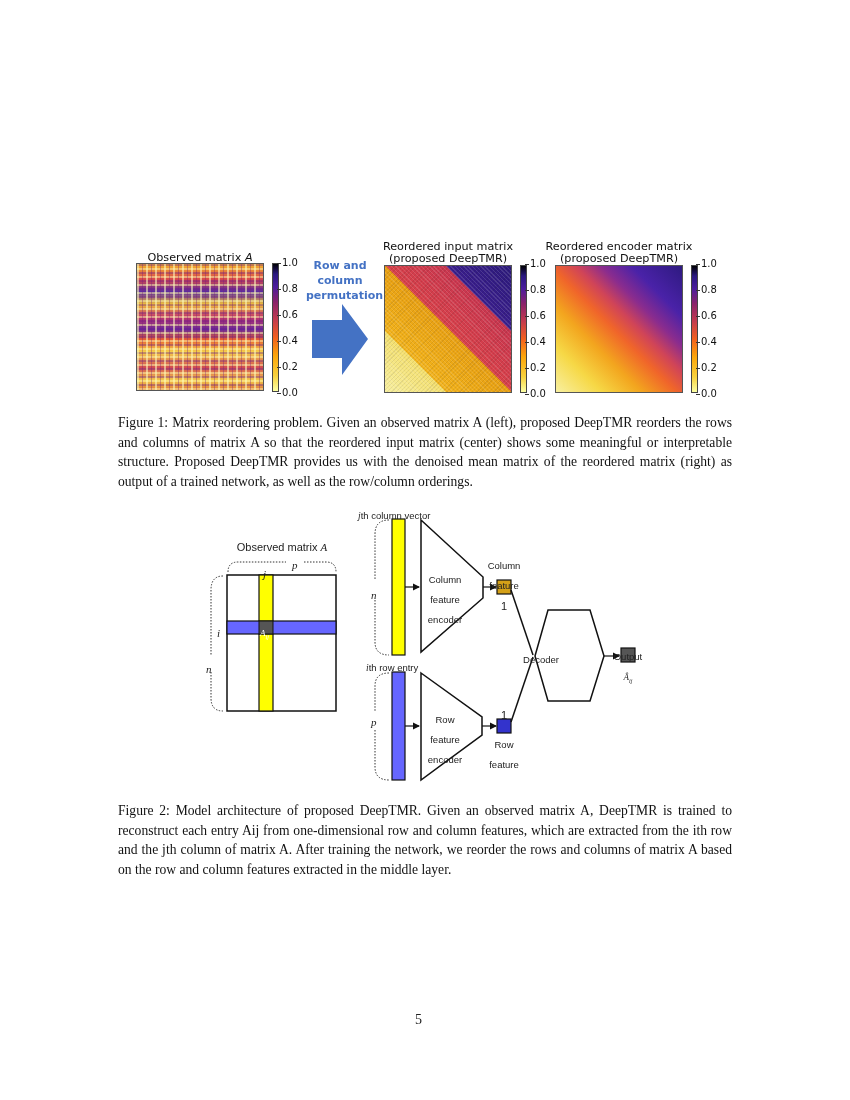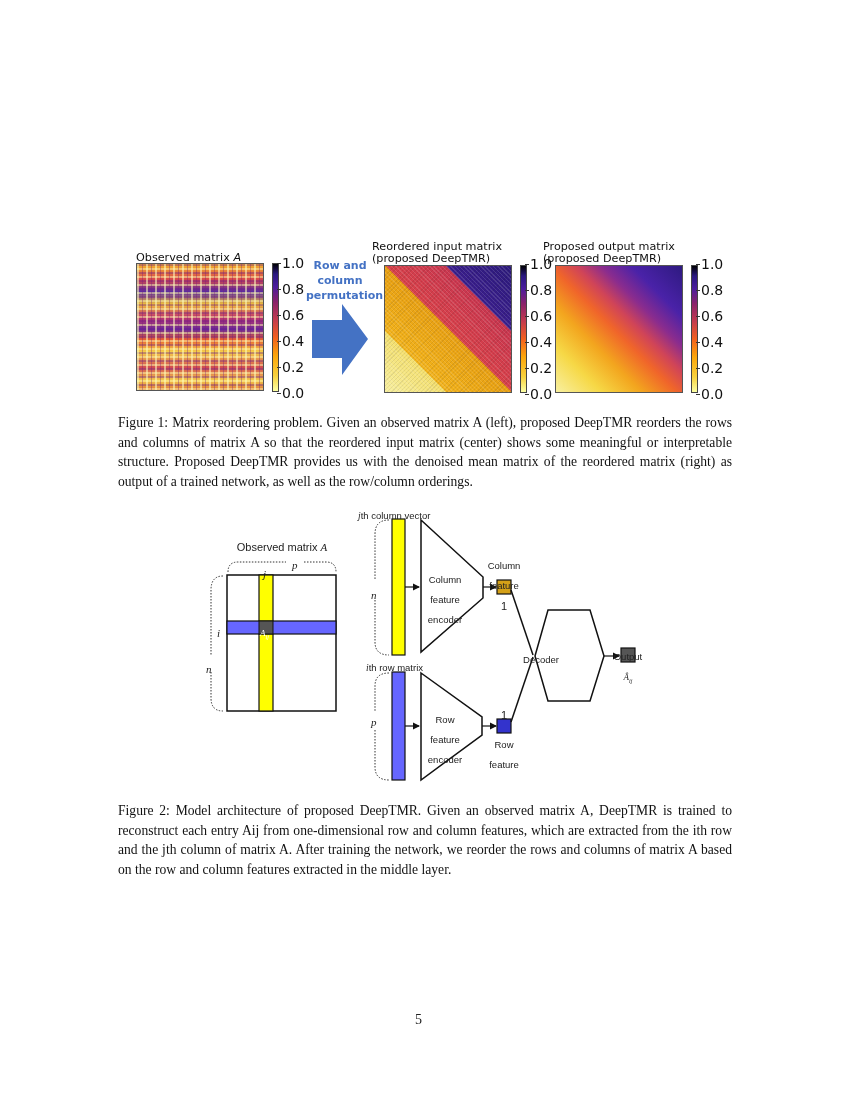--- a/index.html
+++ b/index.html
@@ -1,25 +1,25 @@
 <!DOCTYPE html>
 <html><head>
 <meta charset="utf-8">
 <style>
   html,body{margin:0;padding:0;background:#fff;}
   body{width:850px;height:1100px;position:relative;overflow:hidden;font-family:"DejaVu Sans",sans-serif;}
   .abs{position:absolute;}
   .sans{font-family:"DejaVu Sans","Liberation Sans",sans-serif;}
   .serif{font-family:"Liberation Serif","DejaVu Serif",serif;}
   .caption{position:absolute;left:118px;width:614px;font-family:"Liberation Serif","DejaVu Serif",serif;font-size:13.6px;line-height:19.5px;color:#111;text-align:justify;}
-  .plot-title{position:absolute;font-size:11.2px;color:#111;line-height:12px;white-space:nowrap;}
+  .plot-title{position:absolute;font-size:11.2px;color:#111;text-align:center;line-height:12px;white-space:nowrap;}
   .matrix{position:absolute;border:1px solid #555;box-sizing:border-box;}
   .cbar{position:absolute;width:7px;border:1px solid #444;box-sizing:border-box;
         background:linear-gradient(to top,#fcffa4 0%,#f7d13d 12%,#fca50a 28%,#f2601e 42%,#c43c4e 56%,#8a226a 70%,#4c1d9d 82%,#2a1880 92%,#000004 100%);}
-  .tick{position:absolute;font-size:14px;color:#111;line-height:10px;}
+  .tick{position:absolute;font-size:10px;color:#111;line-height:10px;}
   .tick::before{content:"";position:absolute;left:-5px;top:5px;width:4px;height:1px;background:#333;}
   .diag-text{position:absolute;font-family:"Liberation Sans",sans-serif;font-size:9.5px;color:#222;text-align:center;line-height:20px;}
   .ital{font-family:"Liberation Serif","DejaVu Serif",serif;font-style:italic;}
   .pagenum{position:absolute;left:415px;top:1012px;font-family:"Liberation Serif",serif;font-size:14px;color:#222;}
 </style>
 </head>
 <body>
 
 <div>
 
@@ -64,21 +64,21 @@
   <div>
     <span class="tick" style="left:530px;top:259px;">1.0</span>
     <span class="tick" style="left:530px;top:285px;">0.8</span>
     <span class="tick" style="left:530px;top:311px;">0.6</span>
     <span class="tick" style="left:530px;top:337px;">0.4</span>
     <span class="tick" style="left:530px;top:363px;">0.2</span>
     <span class="tick" style="left:530px;top:389px;">0.0</span>
   </div>
 
   <div class="plot-title" style="left:543px;top:241px;width:152px;">
-    <div>Proposed output matrix</div>
+    <div>Reordered encoder matrix</div>
     <div>(proposed DeepTMR)</div>
   </div>
   <div class="matrix" style="left:555px;top:265px;width:128px;height:128px;
        background:linear-gradient(45deg,#f8f0a0 0%,#f6d846 18%,#f3a51e 34%,#f0652a 48%,#d04458 58%,#8a2c8e 68%,#4a22a8 80%,#2e1a80 100%);"></div>
   <div class="cbar" style="left:691px;top:265px;height:128px;"></div>
   <div>
     <span class="tick" style="left:701px;top:259px;">1.0</span>
     <span class="tick" style="left:701px;top:285px;">0.8</span>
     <span class="tick" style="left:701px;top:311px;">0.6</span>
     <span class="tick" style="left:701px;top:337px;">0.4</span>
@@ -138,21 +138,21 @@
   <span class="diag-text ital" style="left:260px;top:623px;font-size:9px;color:#fff;">
     <span>A</span><sub style="font-size:6px;">ij</sub>
   </span>
 
   <div class="diag-text" style="left:358px;top:506px;white-space:nowrap;text-align:left;">
     <span class="ital">j</span><span>th column vector</span>
   </div>
   <span class="diag-text ital" style="left:371px;top:585px;font-size:11px;">n</span>
 
   <div class="diag-text" style="left:366px;top:658px;white-space:nowrap;text-align:left;">
-    <span class="ital">i</span><span>th row matrix</span>
+    <span class="ital">i</span><span>th row entry</span>
   </div>
   <span class="diag-text ital" style="left:371px;top:712px;font-size:11px;">p</span>
 
   <div class="diag-text" style="left:420px;top:570px;width:50px;">
     <div>Column</div>
     <div>feature</div>
     <div>encoder</div>
   </div>
   <div class="diag-text" style="left:420px;top:710px;width:50px;">
     <div>Row</div>

